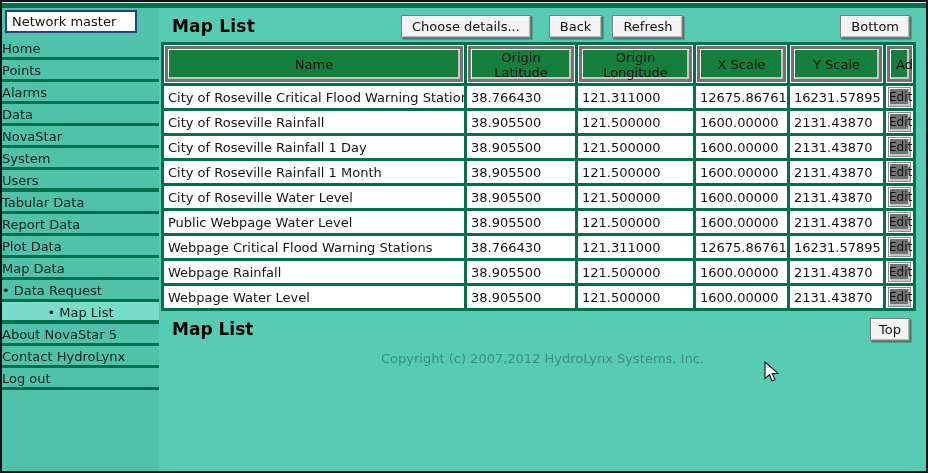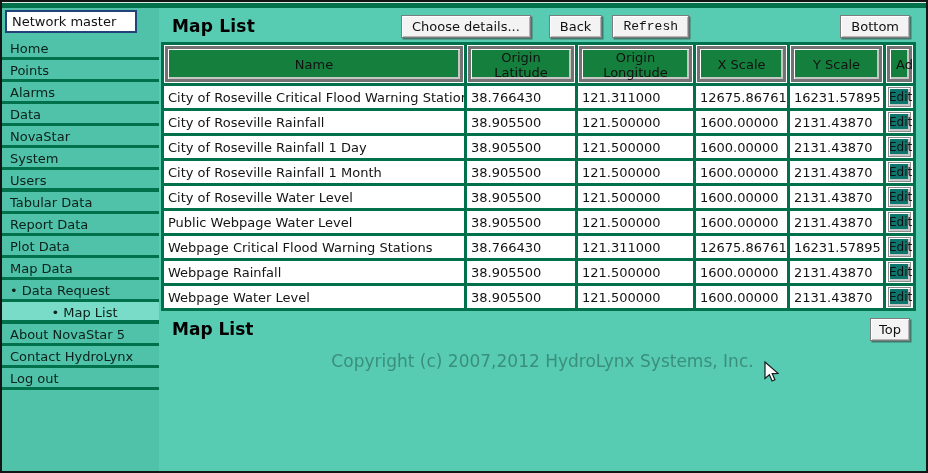--- a/index.html
+++ b/index.html
@@ -18,41 +18,41 @@
   .sidebar {
     position:absolute; left:0; top:6px; bottom:0; width:157px;
     background:#4fc2a9;
   }
   .nm-input {
     display:block; width:132px; margin:2px 3px 5px 3px; height:23px;
     border:2px solid #24427a; background:#fff; color:#111;
     font:13px "DejaVu Sans","Liberation Sans",sans-serif; padding:1px 5px;
   }
   .side-item {
-    height:22px; line-height:21px; padding-left:8px;
+    height:22px; line-height:21px; 
     font-size:13px; color:#0c211a;
     border-bottom:3px solid #00714b; cursor:pointer;
     white-space:nowrap; overflow:hidden;
   }
   .side-item.section { border-bottom-width:4px; }
   .side-item.active { background:#79dcc8;text-align:center; }
   
   .main { position:absolute; left:157px; top:6px; right:0; bottom:0; }
   .topbar { display:flex; align-items:center; height:34px; padding:2px 0 0 13px; }
   .page-title { font-size:17px; font-weight:bold; color:#000; letter-spacing:.2px; }
   .btn {
     background:#f3f3f3; color:#111;
     border:1px solid #7d7d7d;
     box-shadow:inset 1px 1px 0 #ffffff, inset -1px -1px 0 #b5b5b5, 1.5px 1.5px 0 rgba(50,50,50,.55);
     font:13px "DejaVu Sans","Liberation Sans",sans-serif;
     height:23px; padding:2px 10px; cursor:pointer; white-space:nowrap;
   }
   .choose-btn { margin-left:146px; }
   .back-btn   { margin-left:18px; }
-  .refresh-btn{ margin-left:10px;font-family:Liberation Mono, monospace; }
+  .refresh-btn{ margin-left:10px; }
   .bottom-btn { margin-left:auto; margin-right:16px; }
   
   .map-table {
     border-collapse:collapse; table-layout:fixed; width:752px;
     margin-left:2px; background:#fff;
   }
   .map-table th, .map-table td {
     border:3px solid #00714b; height:24px; padding:0; overflow:hidden;
   }
   .map-table th { padding:1px; background:#fff; }
@@ -60,30 +60,30 @@
     display:block; width:100%; height:36px;
     background:#15803d; color:#111;
     border:3px solid #737373;
     box-shadow:inset 1px 1px 0 #fff, inset -2px -2px 0 #c6c6c6;
     font:13px "DejaVu Sans","Liberation Sans",sans-serif; cursor:pointer;
   }
   .map-table td { font-size:13px; color:#141414; padding:2px 4px; white-space:nowrap; }
   .edit-cell { padding:1px 2px !important; text-align:center; }
   .ebtn {
     display:block; width:100%; height:20px;
-    background:#0f766e; color:#111;
+    background:#737373; color:#111;
     border:1px solid #8c8c8c;
     box-shadow:inset 1px 1px 0 #fff, inset -2px -2px 0 #c6c6c6;
     font:12px "DejaVu Sans","Liberation Sans",sans-serif; cursor:pointer; padding:0;
   }
   
   .footerbar { display:flex; align-items:center; margin-top:5px; padding-left:13px; height:26px; }
   .footer-title { font-size:17px; font-weight:bold; color:#000; }
   .top-btn { margin-left:auto; margin-right:16px; padding:2px 8px; }
-  .copyright { text-align:center; margin-top:9px; font-size:17px; color:#3a8f7b; }
+  .copyright { text-align:center; margin-top:9px; font-size:13px; color:#3a8f7b; }
   .cursor { position:absolute; left:762px; top:359px; pointer-events:none; }
 </style>
 </head>
 <body>
 
 <div class="window">
   <div class="topstrip"></div>
 
   <div class="sidebar">
     <input class="nm-input" type="text" value="Network master" style="">

